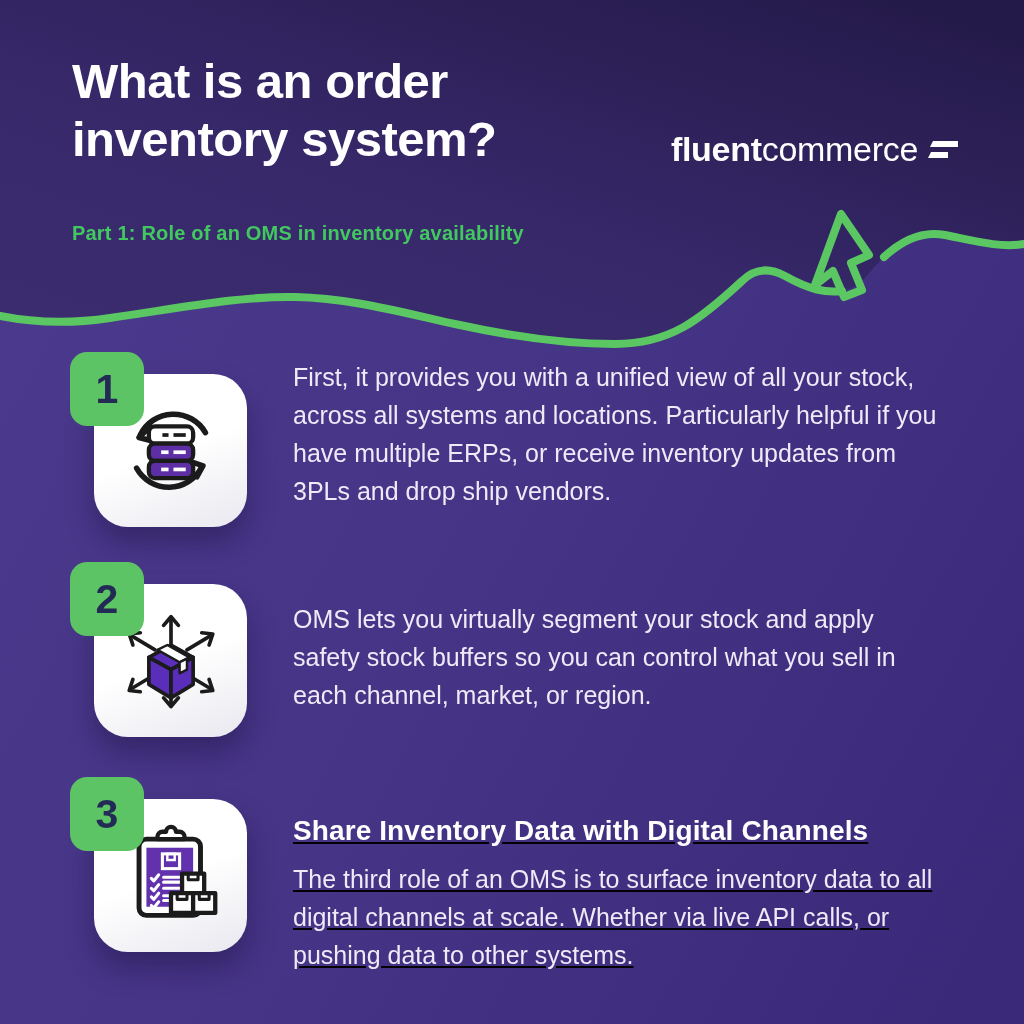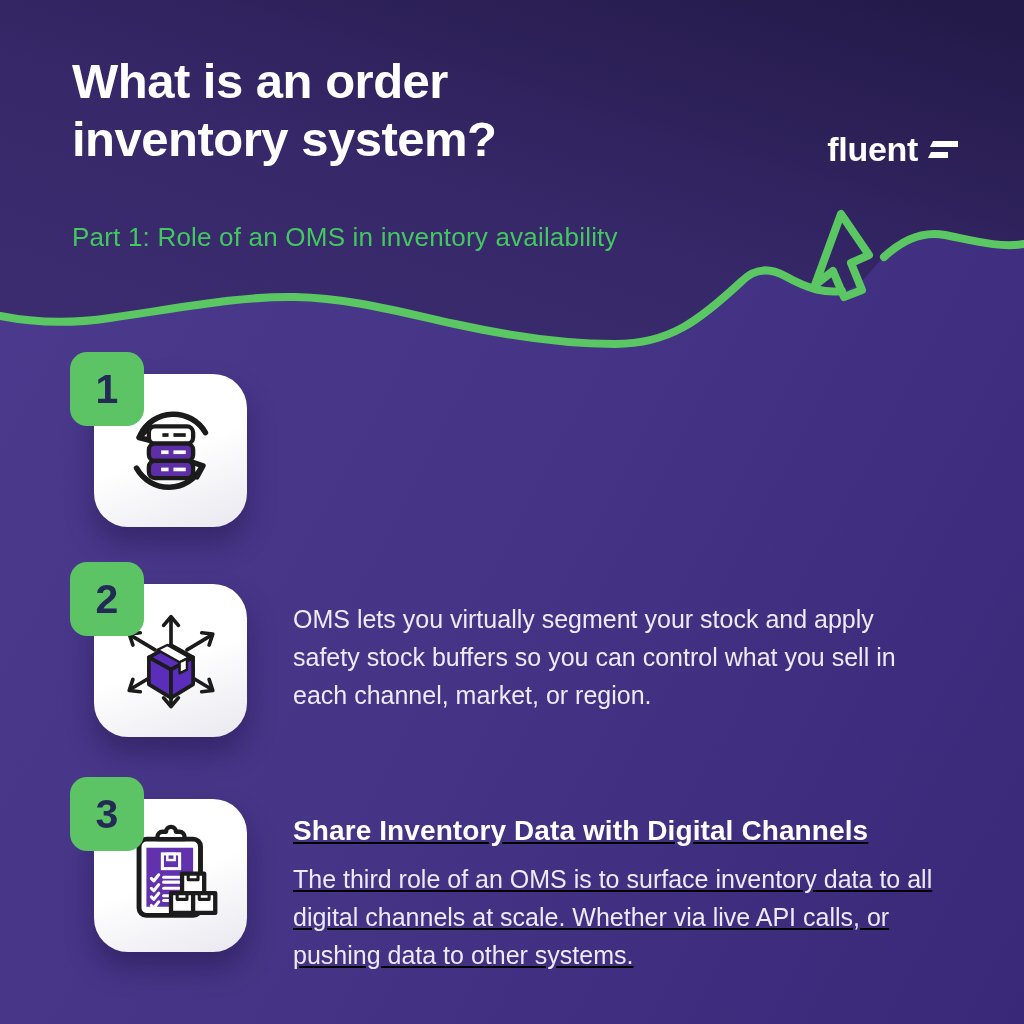--- a/index.html
+++ b/index.html
@@ -11,21 +11,21 @@
   }
   
   .header-wave-svg{position:absolute;top:0;left:0;width:1024px;height:360px;display:block;}
   .header-content{position:absolute;top:0;left:0;width:1024px;height:260px;}
   .page-title{
     position:absolute;left:72px;top:52px;margin:0;
     color:#ffffff;font-size:49px;line-height:58px;font-weight:bold;letter-spacing:-0.5px;
   }
   .subtitle{
     position:absolute;left:72px;top:222px;
-    color:#41c95f;font-size:26px;font-weight:normal;letter-spacing:0.2px;
+    color:#41c95f;font-size:20px;font-weight:bold;letter-spacing:0.2px;
   }
   .logo{
     position:absolute;top:86px;right:66px;
     color:#ffffff;font-size:34px;letter-spacing:-0.3px;white-space:nowrap;
     display:flex;align-items:center;margin-top:44px;
   }
   .logo .logo-bold{font-weight:bold;}
   .logo .logo-light{font-weight:normal;}
   .logo-mark{margin-left:8px;width:32px;height:22px;}
   
@@ -85,20 +85,21 @@
   </svg>
 
   <div class="header-content">
     <h1 class="page-title">
       <span>What is an order</span><br>
       <span>inventory system?</span>
     </h1>
     <div class="subtitle">Part 1: Role of an OMS in inventory availability</div>
     <div class="logo">
       <span class="logo-bold">fluent</span>
+        <span class="logo-light">commerce</span>
       <svg class="logo-mark" viewBox="0 0 32 22" aria-hidden="true">
         <polygon points="7,2 32,2 32,8 4,8" fill="#ffffff"></polygon>
         <polygon points="5,13 22,13 22,19 2,19" fill="#ffffff"></polygon>
       </svg>
     </div>
   </div>
 
   <div class="badge b1">1</div>
   <div class="card c1">
     <svg viewBox="0 0 96 96" aria-hidden="true">
@@ -111,20 +112,21 @@
       <rect x="30" y="56" width="36" height="14" rx="5" fill="#5e2ea6" stroke="#1b1b1b" stroke-width="3.5"></rect>
       <rect x="41" y="33.5" width="5" height="3" fill="#1b1b1b"></rect>
       <rect x="50" y="33.5" width="10" height="3" fill="#1b1b1b"></rect>
       <rect x="40" y="47.5" width="6" height="3" fill="#ffffff"></rect>
       <rect x="50" y="47.5" width="10" height="3" fill="#ffffff"></rect>
       <rect x="40" y="61.5" width="6" height="3" fill="#ffffff"></rect>
       <rect x="50" y="61.5" width="10" height="3" fill="#ffffff"></rect>
     </svg>
   </div>
   <div class="text-block t1">
+    <p class="step-body">First, it provides you with a unified view of all your stock, across all systems and locations. Particularly helpful if you have multiple ERPs, or receive inventory updates from 3PLs and drop ship vendors.</p>
   </div>
 
   <div class="badge b2">2</div>
   <div class="card c2">
     <svg viewBox="0 0 96 96" aria-hidden="true">
       <g stroke="#1b1b1b" stroke-width="3" stroke-linecap="round" stroke-linejoin="round" fill="none">
         <line x1="48" y1="36" x2="48" y2="13"></line>
           <polyline points="42,19 48,12 54,19"></polyline>
         <line x1="48" y1="62" x2="48" y2="84"></line>
           <polyline points="42,78 48,85 54,78"></polyline>

